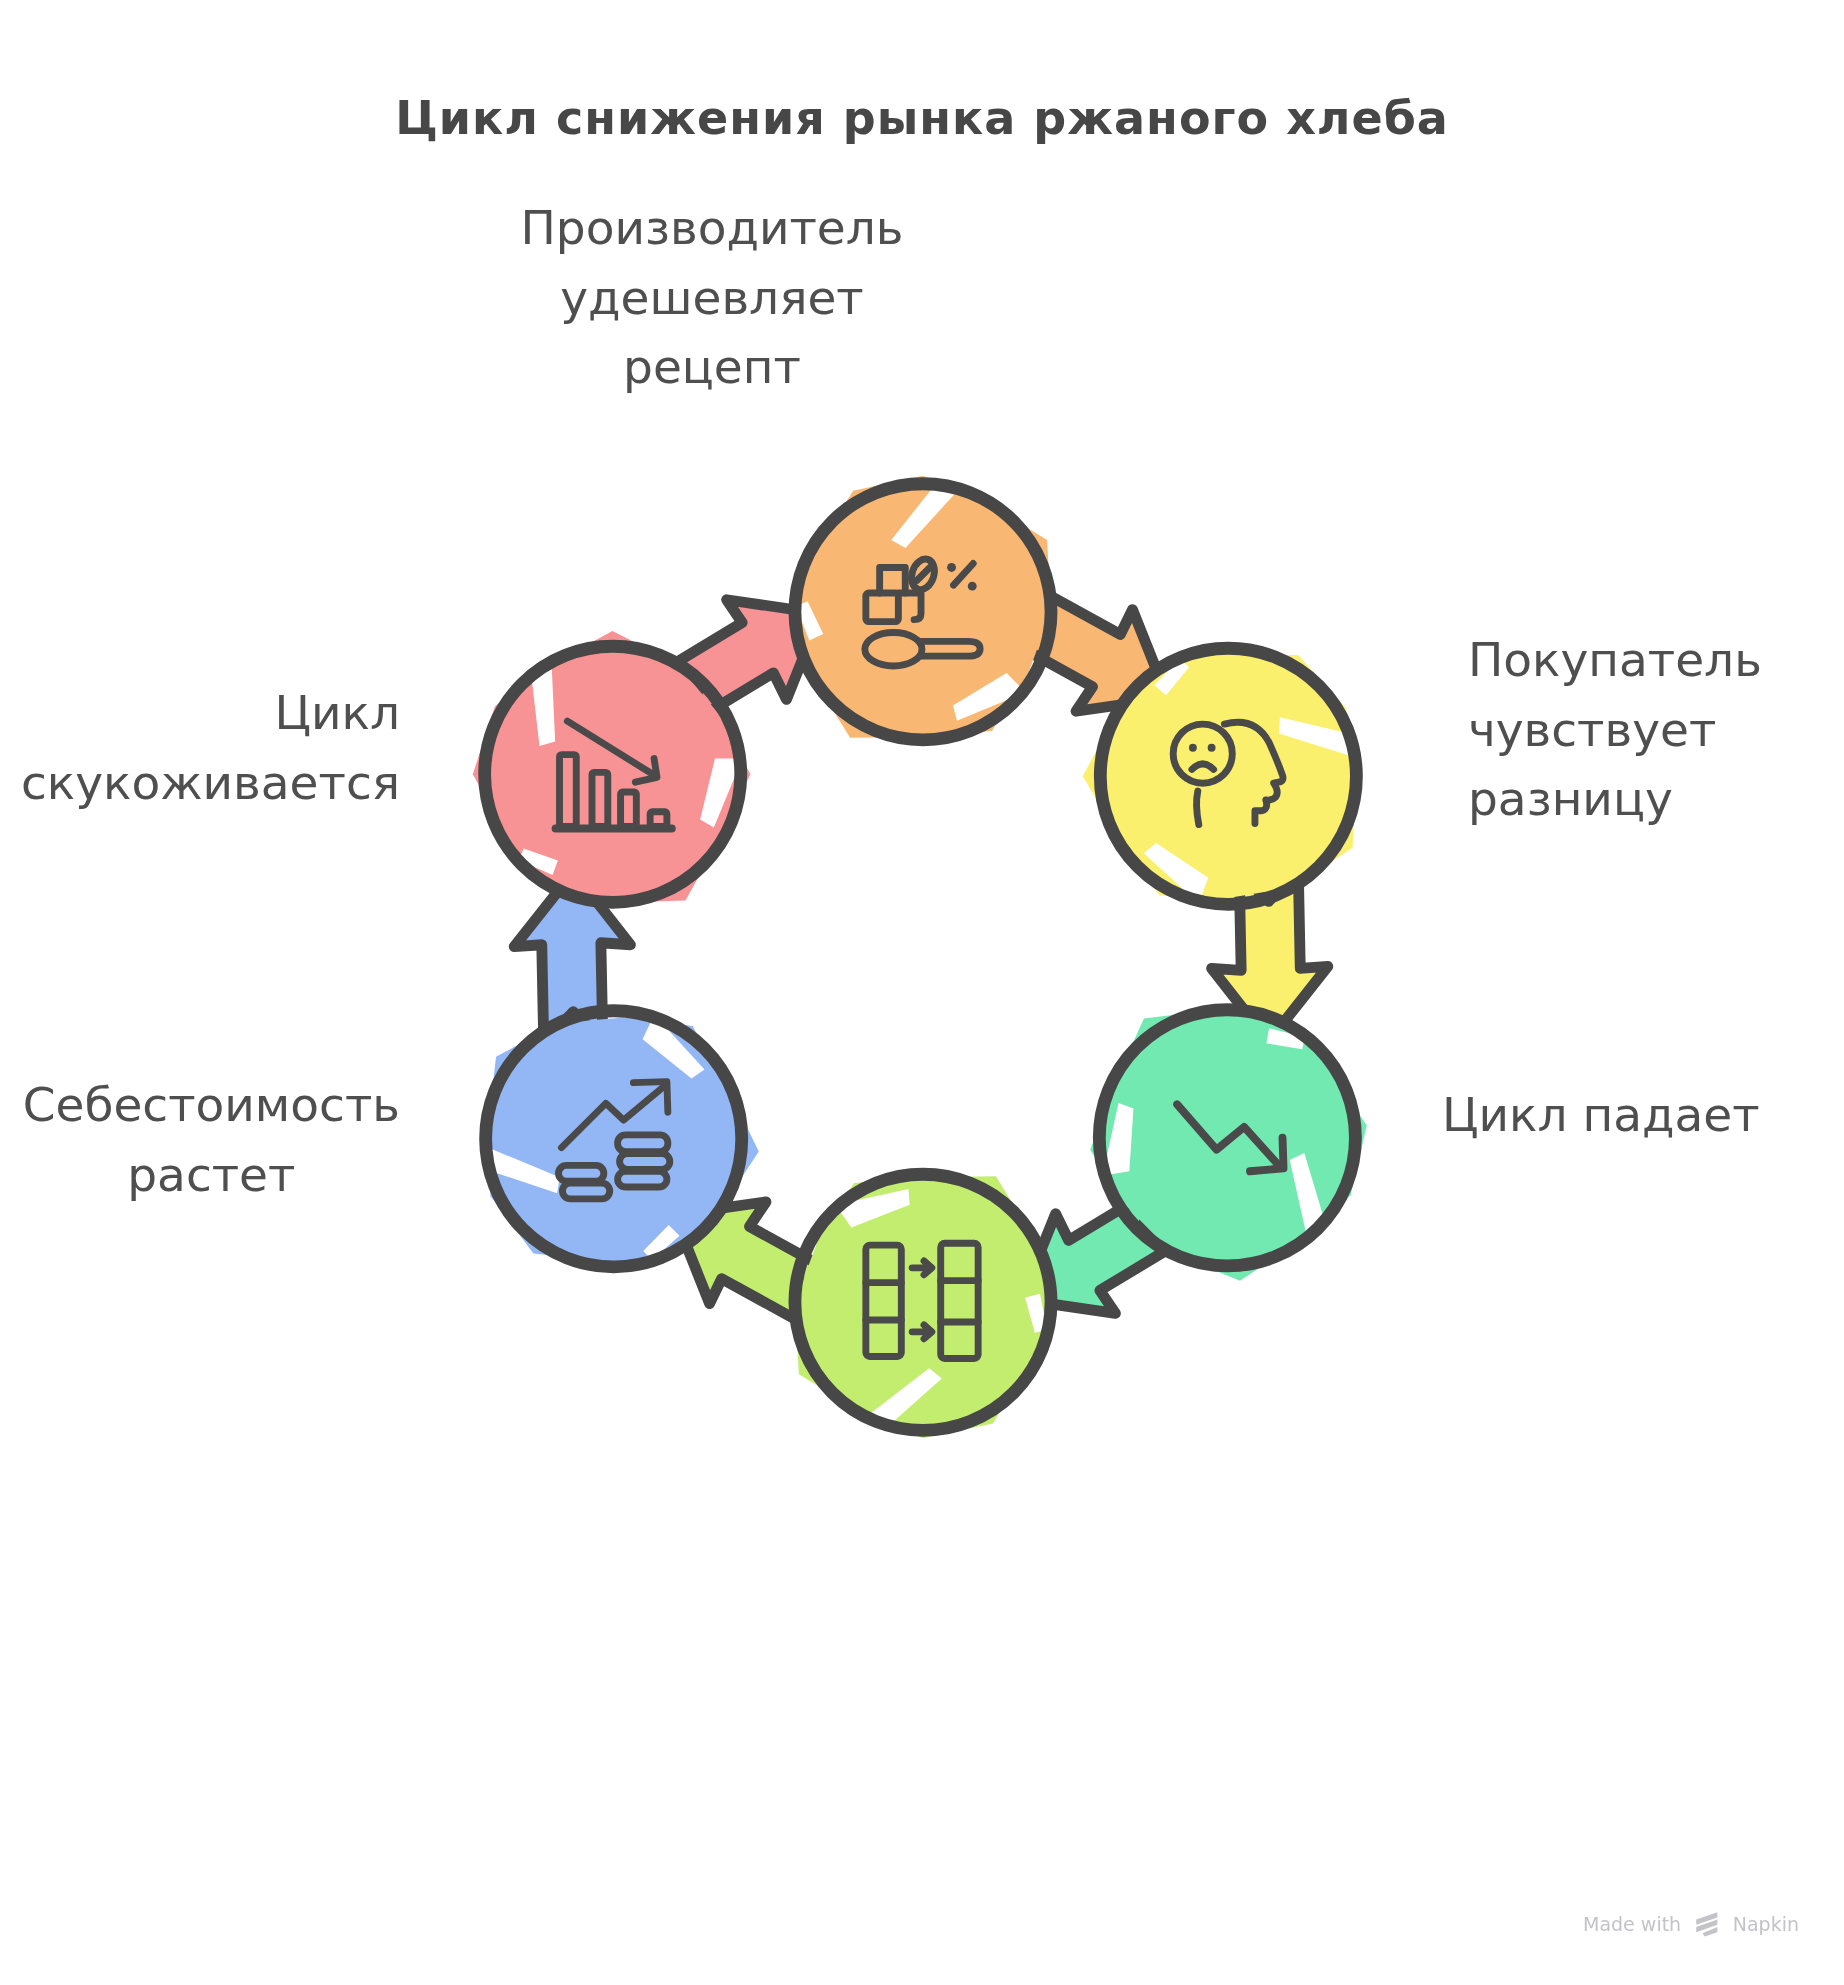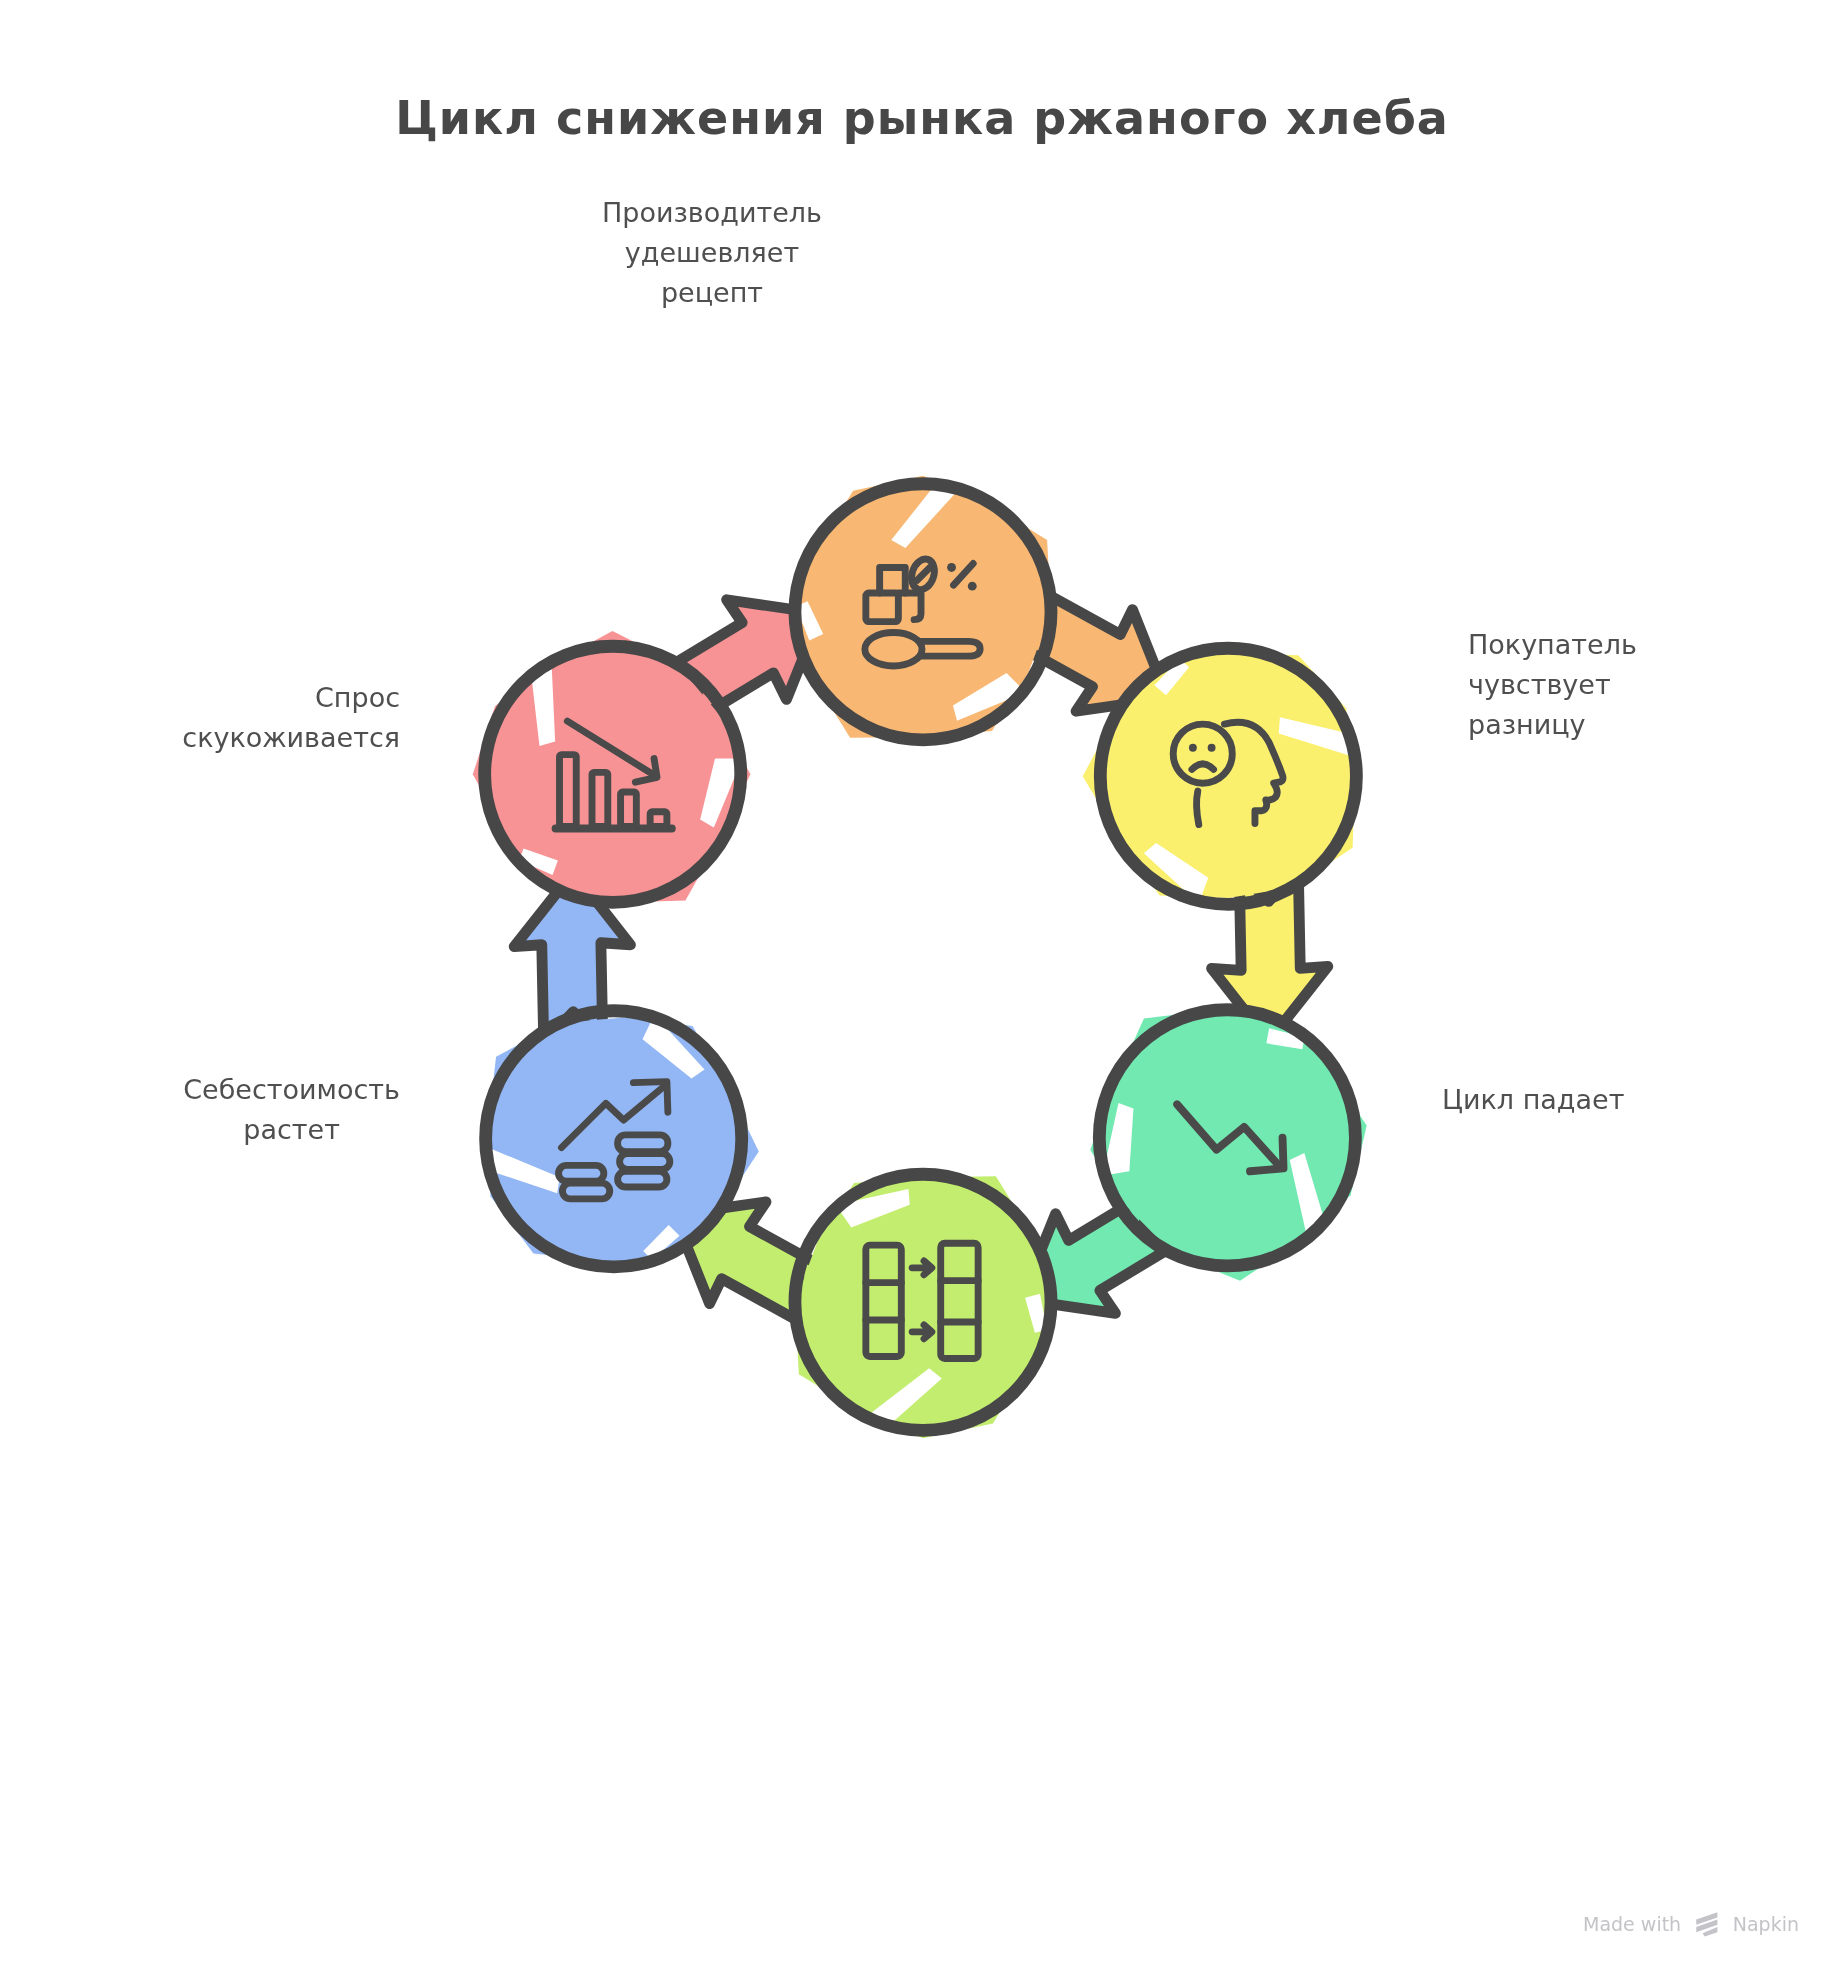--- a/index.html
+++ b/index.html
@@ -10,21 +10,21 @@
   .canvas{position:absolute;inset:0;width:1844px;height:1618px;}
   .page-title{
     position:absolute;left:922px;top:91px;transform:translateX(-50%);
     margin:0;white-space:nowrap;
     font-size:46px;font-weight:700;letter-spacing:1px;
     color:var(--color-title,#474747);
   }
   .diagram-svg{position:absolute;left:0;top:0;width:1844px;height:1986px;}
   .node-label{
     position:absolute;
-    font-size:27px;line-height:1.48;color:var(--color-text,#4f4f4f);
+    font-size:47px;line-height:1.48;color:var(--color-text,#4f4f4f);
     white-space:pre-line;
   }
   .label-top{left:712px;top:193px;transform:translateX(-50%);text-align:center;}
   .label-top-right{left:1442px;top:625px;text-align:left;margin-left:26px;}
   .label-right{left:1442px;top:1080px;text-align:left;}
   .label-bottom{left:922px;top:1507px;transform:translateX(-50%);text-align:center;}
   .label-bottom-left{right:1444px;top:1070px;text-align:center;}
   .label-top-left{right:1444px;top:678px;text-align:right;}
   .ring{fill:none;stroke:var(--color-outline,#474747);stroke-width:13;}
   .arrow{stroke:var(--color-outline,#474747);stroke-width:11;stroke-linejoin:round;}
@@ -155,21 +155,21 @@
 
   <div class="node-label label-top">Производитель
 удешевляет
 рецепт</div>
   <div class="node-label label-top-right">Покупатель
 чувствует
 разницу</div>
   <div class="node-label label-right">Цикл падает</div>
   <div class="node-label label-bottom-left">Себестоимость
 растет</div>
-  <div class="node-label label-top-left">Спрос
+  <div class="node-label label-top-left">Цикл
 скукоживается</div>
 
   <div class="watermark">
     <span>Made with</span>
     <svg class="napkin-logo" viewBox="0 0 28 28">
       <g fill="currentColor">
         <path d="M4 10 L24 3 L24 8 L4 15 Z"></path>
         <path d="M4 17 L24 10 L24 15 L4 22 Z"></path>
         <path d="M10 23 L24 17 L24 22 L12 26 Z"></path>
       </g>

